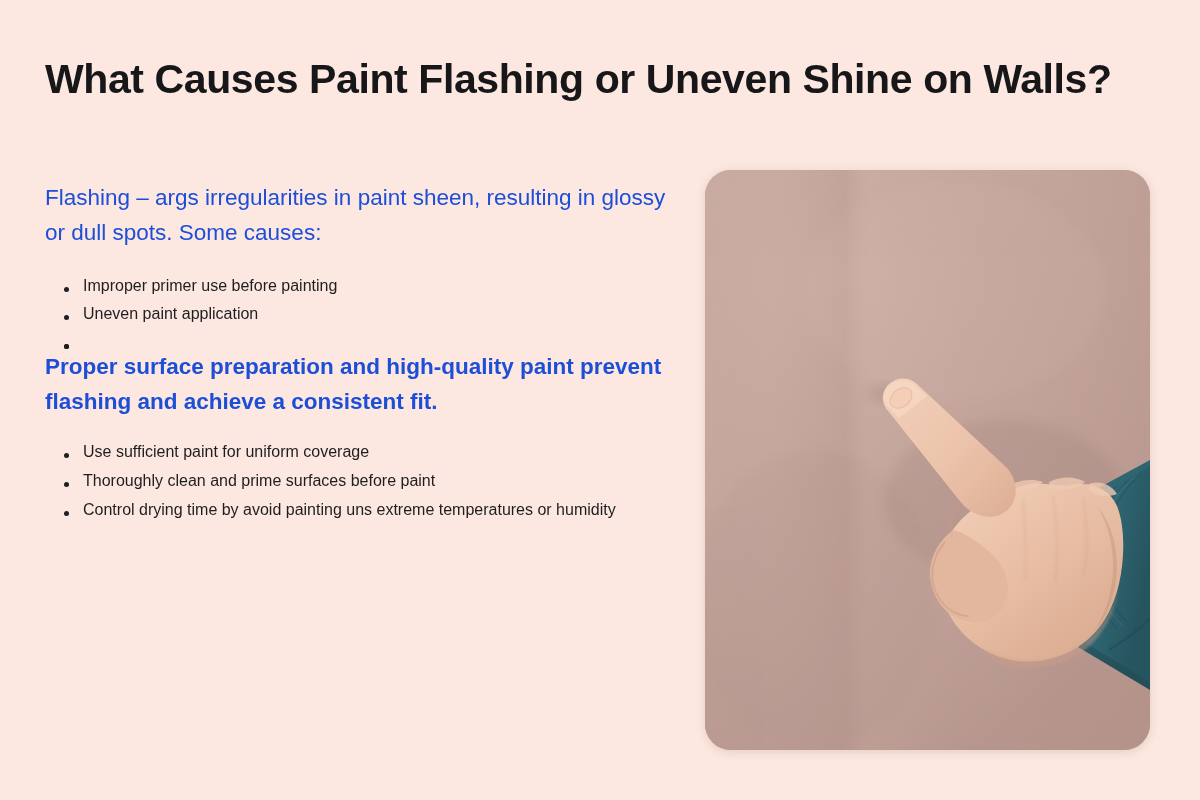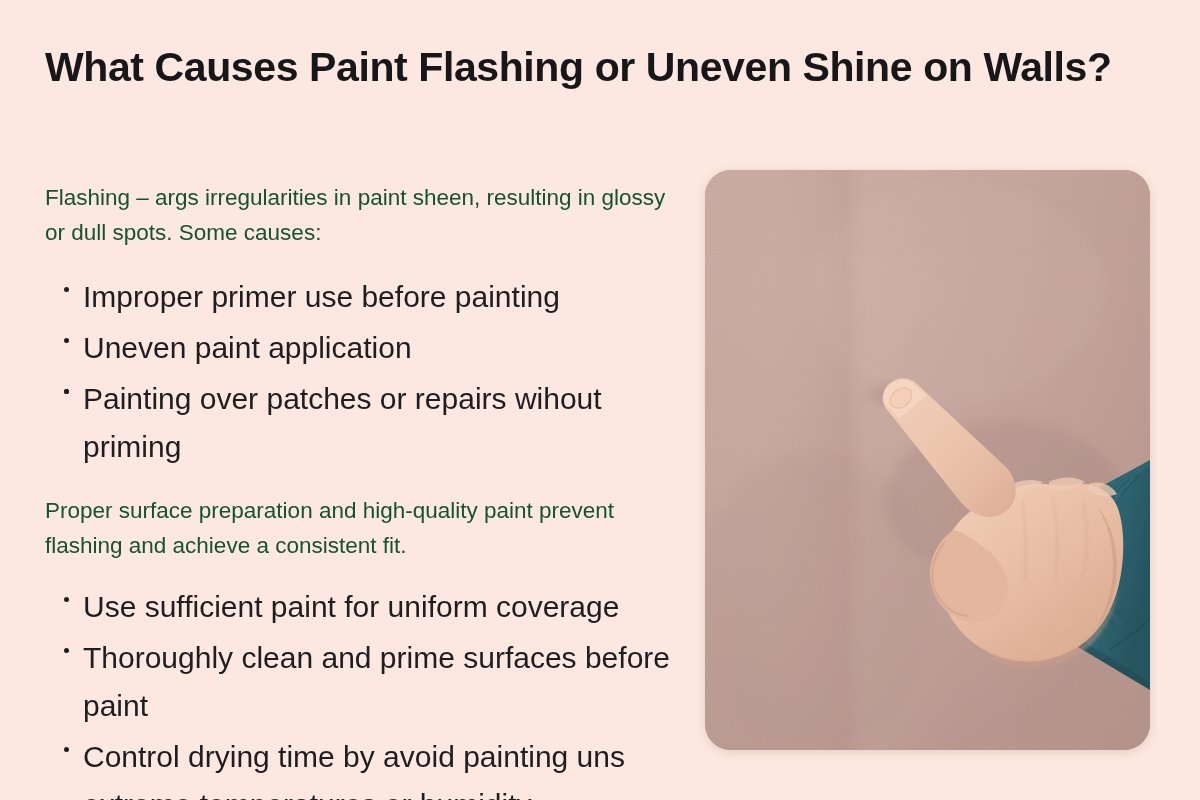--- a/index.html
+++ b/index.html
@@ -20,57 +20,58 @@
     position: relative;
     width: 1200px;
     height: 800px;
     box-sizing: border-box;
   }
 
   
   .title {
     position: absolute;
     left: 45px;
-    top: 40px;
+    top: 52px;
     width: 1080px;
     font-size: 41px;
     font-weight: bold;
     line-height: 1.33;
     letter-spacing: -0.4px;
     color: #17171A;
     margin: 0;
   }
 
   
   .content {
     position: absolute;
     left: 45px;
     top: 180px;
     width: 630px;
   }
 
   .para {
     font-size: 22.5px;
     line-height: 1.57;
-    color: #14532d;
+    color: #1d4ed8;
     margin: 0 0 22px 0;
   }
   .para.tight {
     margin-bottom: 20px;
+    font-weight: bold;
   }
 
   ul.bullets {
     list-style: none;
     margin: 0 0 22px 0;
     padding: 0;
   }
   ul.bullets li {
     position: relative;
     padding-left: 38px;
-    font-size: 30px;
+    font-size: 16px;
     line-height: 1.60;
     color: #1E1E21;
     margin-bottom: 3px;
   }
   ul.bullets li .bullet-dot {
     position: absolute;
     left: 19px;
     top: 14px;
     width: 5px;
     height: 5px;
@@ -119,21 +120,20 @@
       </li>
       <li>
         <span class="bullet-dot"></span>
         <span>Uneven paint application</span>
       </li>
       <li>
         <span class="bullet-dot"></span>
       </li>
       <li>
         <span class="bullet-dot"></span>
-        <span>Painting over patches or repairs wihout priming</span>
       </li>
     </ul>
 
     <p class="para tight">Proper surface preparation and high-quality paint prevent flashing and achieve a consistent fit.</p>
 
 
     <ul class="bullets second">
       <li>
         <span class="bullet-dot"></span>
         <span>Use sufficient paint for uniform coverage</span>

